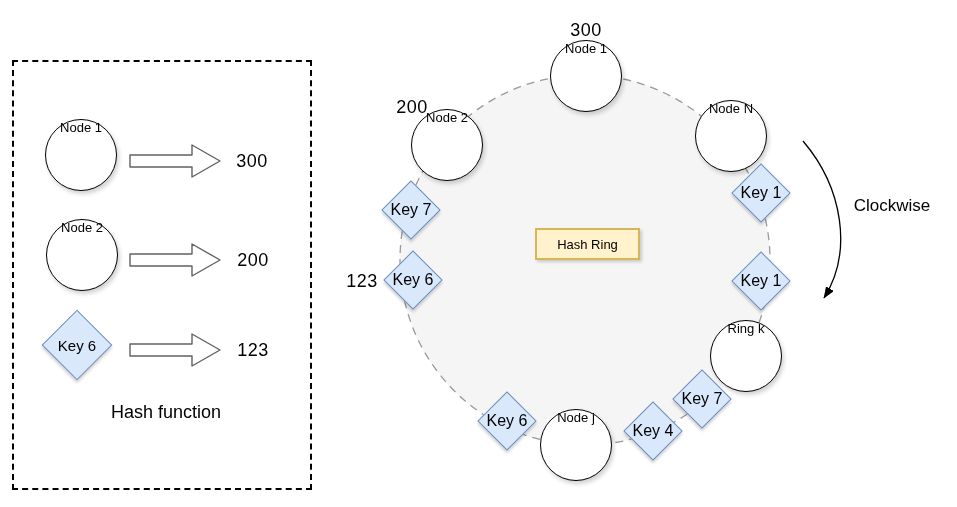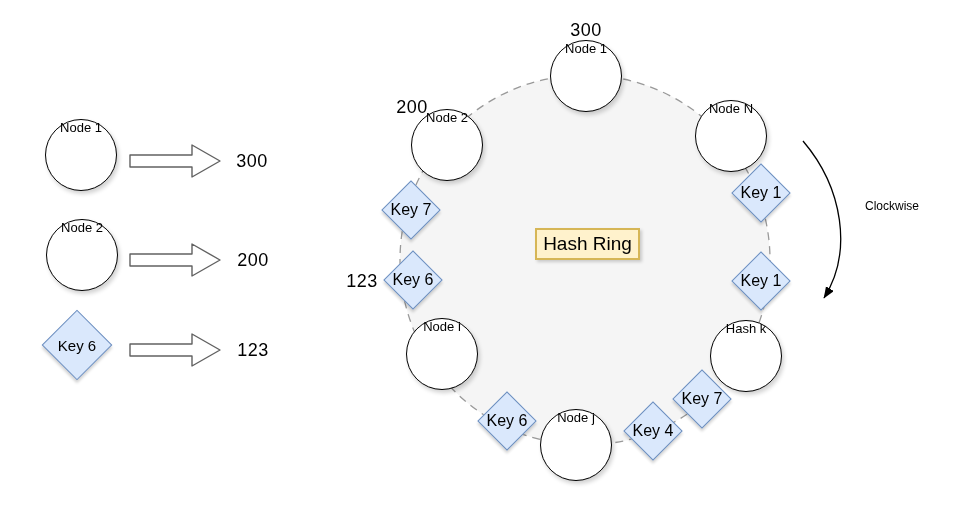--- a/index.html
+++ b/index.html
@@ -58,30 +58,30 @@
 
   
   .ctext {
     position: absolute;
     transform: translate(-50%, -50%);
     white-space: nowrap;
     z-index: 4;
   }
   .hashval { font-size: 18px; letter-spacing: 0.5px; }
   .caption { font-size: 18px; }
-  .direction { font-size: 12px; }
+  .direction { font-size: 17px; }
 
   .hash-ring-box {
     position: absolute;
     left: 535px; top: 228px;
     width: 105px; height: 32px;
     background: #fff2cc;
     border: 2px solid #d6b656;
     display: flex; align-items: center; justify-content: center;
-    font-size: 19px;
+    font-size: 13px;
     box-shadow: 2px 2px 3px rgba(0,0,0,0.18);
     z-index: 4;
   }
 </style>
 </head>
 <body>
 
 <div id="canvas">
 
   <svg id="vector-layer" width="957" height="507" viewBox="0 0 957 507">
@@ -95,20 +95,23 @@
 
     <g stroke="#616161" stroke-width="1.4" fill="#ffffff" stroke-linejoin="round">
       <polygon points="130,155 192,155 192,145 220,161 192,177 192,167 130,167"></polygon>
       <polygon points="130,254 192,254 192,244 220,260 192,276 192,266 130,266"></polygon>
       <polygon points="130,344 192,344 192,334 220,350 192,366 192,356 130,356"></polygon>
     </g>
 
     <path d="M 803 141 C 843 188 853 252 824 298" fill="none" stroke="#000" stroke-width="1.3" marker-end="url(#arrowhead)"></path>
   </svg>
 
+  <div class="panel">
+    <div class="ctext caption" style="left:152px; top:350px;">Hash function</div>
+  </div>
 
   <div class="circle" style="left:45px; top:119px;">
     <span>Node 1</span>
   </div>
   <div class="ctext hashval" style="left:252px; top:161px;">300</div>
 
   <div class="circle" style="left:46px; top:219px;">
     <span>Node 2</span>
   </div>
   <div class="ctext hashval" style="left:253px; top:260px;">200</div>
@@ -132,27 +135,24 @@
   <div class="circle" style="left:550px; top:40px;">
     <span>Node 1</span>
   </div>
   <div class="circle" style="left:411px; top:109px;">
     <span>Node 2</span>
   </div>
   <div class="circle" style="left:695px; top:100px;">
     <span>Node N</span>
   </div>
   <div class="circle" style="left:710px; top:320px;">
-    <span>Hash k</span>
+    <span>Ring k</span>
   </div>
   <div class="circle" style="left:540px; top:409px;">
     <span>Node j</span>
-  </div>
-  <div class="circle" style="left:406px; top:318px;">
-    <span>Node i</span>
   </div>
 
   <div class="diamond d58" style="left:732px; top:164px;">
     <span class="shape"></span>
     <span class="label">Key 1</span>
   </div>
   <div class="diamond d58" style="left:732px; top:252px;">
     <span class="shape"></span>
     <span class="label">Key 1</span>
   </div>

